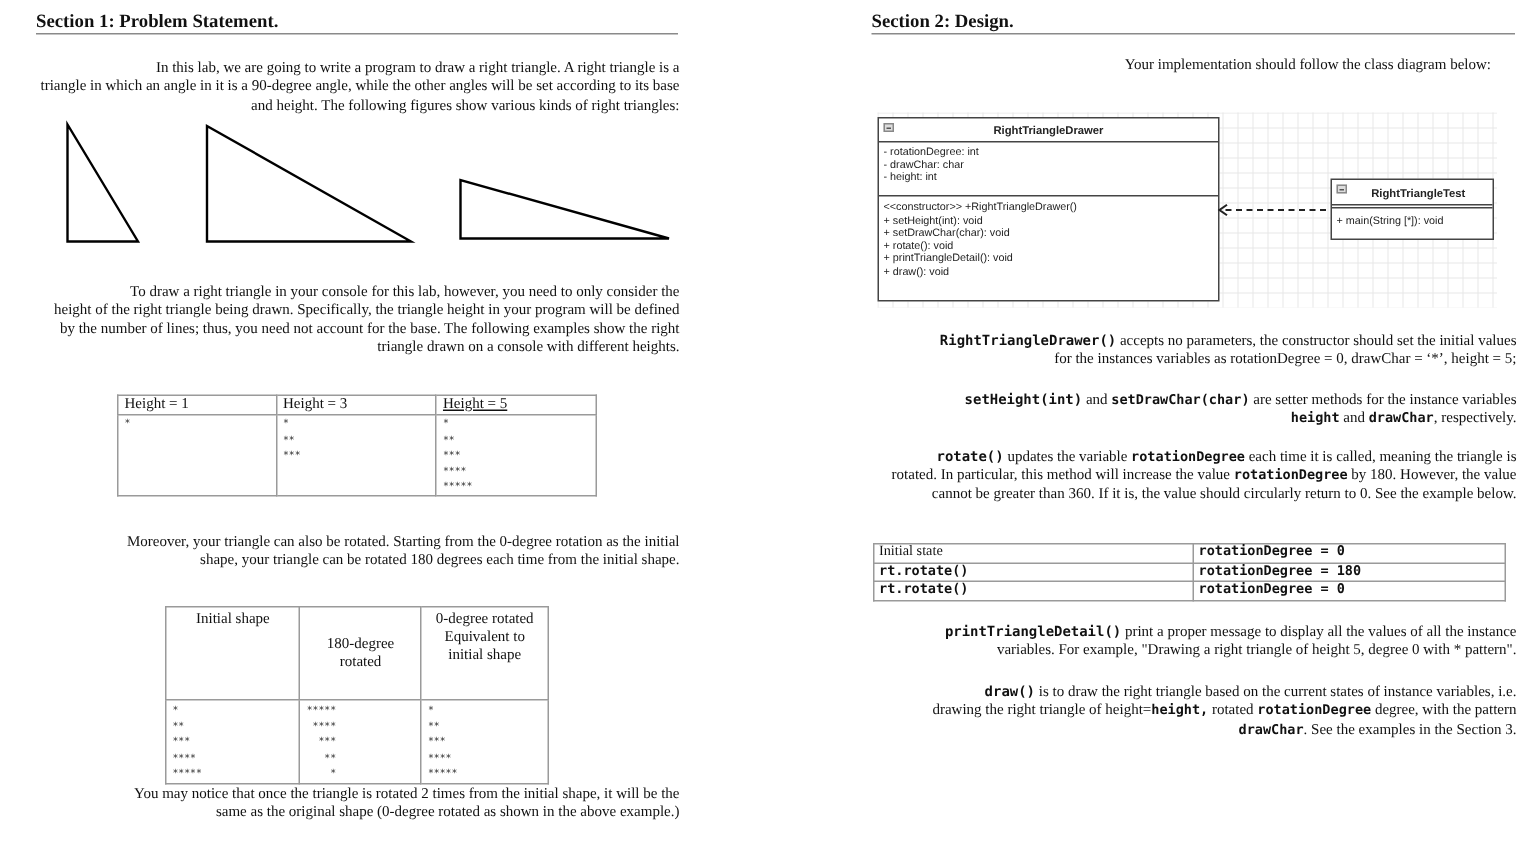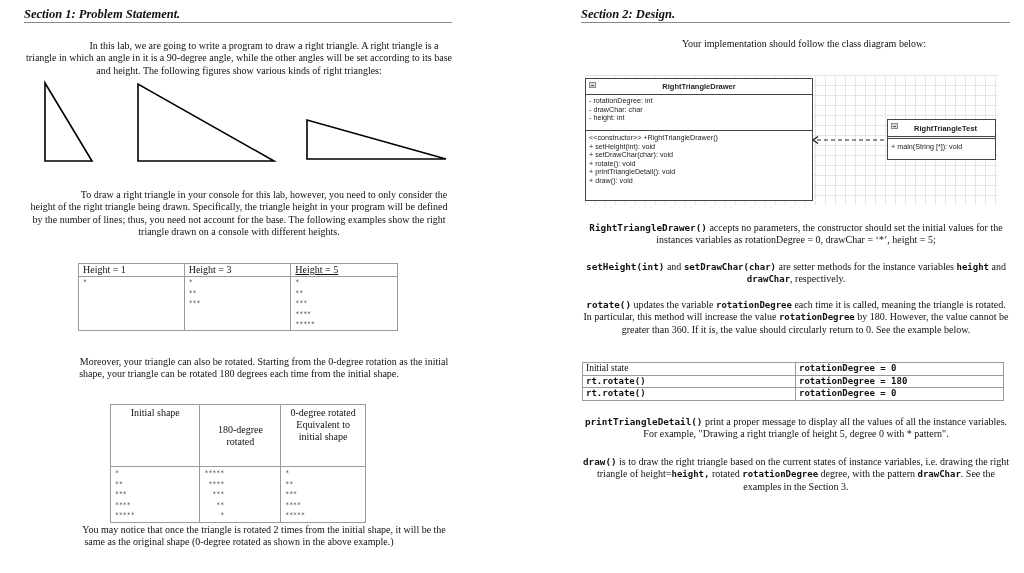--- a/index.html
+++ b/index.html
@@ -1,24 +1,24 @@
 <!DOCTYPE html>
 <html><head>
 <meta charset="utf-8">
 <style>
   * { box-sizing: border-box; margin: 0; padding: 0; }
   html, body { width: 1024px; height: 573px; background: #ffffff; overflow: hidden; }
   body { position: relative; font-family: "Liberation Serif", serif; color: #111; font-size: 10px; }
   .abs { position: absolute; }
-  .sec-title { font-weight: bold; font-size: 12.5px; line-height: 14px; font-style: italic; }
+  .sec-title { font-weight: bold; font-size: 12.5px; line-height: 14px; }
   .rule { height: 1px; background: #8a8a8a; }
-  .para { font-size: 10px; line-height: 12.3px; text-align: center; }
+  .para { font-size: 10px; line-height: 12.3px; text-align: right; }
   .indent { text-indent: 50px; }
   .mono { font-family: "DejaVu Sans Mono", monospace; font-size: 9px; font-weight: bold; }
-  .monob { font-family: "DejaVu Sans Mono", monospace; font-size: 9.3px; font-weight: bold; }
+  .monob { font-family: "DejaVu Sans Mono", monospace; font-size: 9.3px; font-weight: bold; margin-left: 41px; }
   table { border-collapse: collapse; }
   td, th { border: 1px solid #9a9a9a; vertical-align: top; font-weight: normal; }
   .htab td { padding: 0 4px; }
   .htab .hd { font-size: 10px; line-height: 12px; height: 13px; }
   .stars { font-family: "DejaVu Sans Mono", monospace; font-size: 6.5px; line-height: 10.5px; white-space: pre; color: #333; }
   .rtab th { text-align: center; font-size: 10px; line-height: 12px; padding: 2px 3px 1px; }
   .rtab td { padding: 1px 4px; }
   .stab td { padding: 0 3px; font-size: 9.5px; line-height: 11.5px; height: 12.5px; }
   .stab .mono { font-size: 9px; }
   

